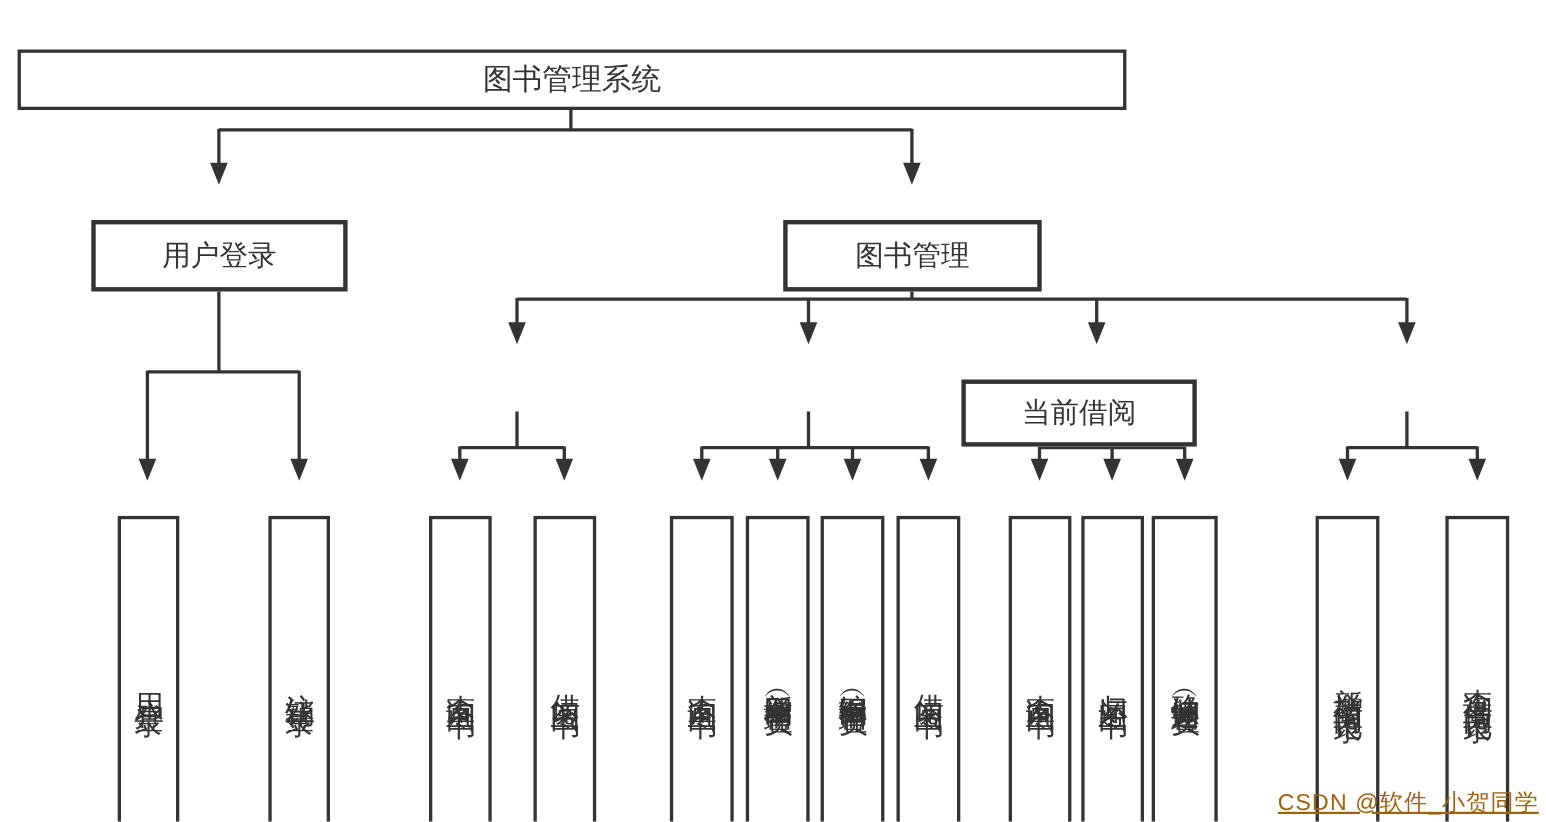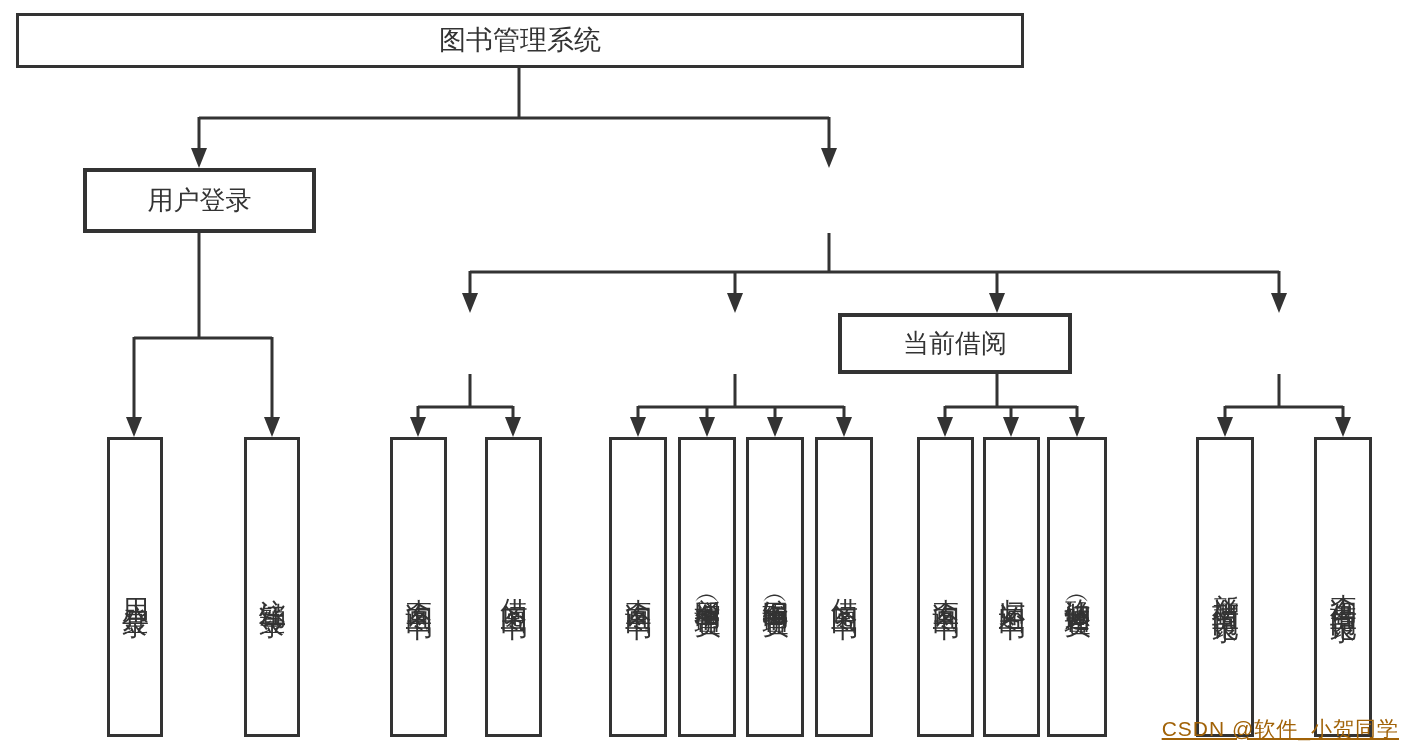--- a/index.html
+++ b/index.html
@@ -14,20 +14,21 @@
   svg.wires { position: absolute; left: 0; top: 0; z-index: 1; }
   .node {
     position: absolute;
     box-sizing: border-box;
     background: #ffffff;
     border: 3px solid #333333;
     display: flex;
     align-items: center;
     justify-content: center;
     z-index: 2;
+    margin-top: 32px;
   }
   .node.l2, .node.l3 { border-width: 4px; }
   .node .lbl {
     color: #333333;
     font-size: 26px;
     white-space: nowrap;
     line-height: 1.15;
   }
   .node.l1 .lbl { font-size: 27px; }
   .node.v .lbl {
@@ -96,22 +97,25 @@
     </g>
   </svg>
 
   <div class="node l1" style="left:16px;top:13px;width:1008px;height:55px">
     <span class="lbl">图书管理系统</span>
   </div>
 
   <div class="node l2" style="left:83px;top:168px;width:233px;height:65px">
     <span class="lbl">用户登录</span>
   </div>
+  <div class="node l2" style="left:712px;top:168px;width:235px;height:65px">
+    <span class="lbl">图书管理</span>
+  </div>
 
-  <div class="node l3" style="left:838px;top:313px;width:234px;height:61px">
+  <div class="node l3" style="left:874px;top:313px;width:214px;height:61px">
     <span class="lbl">当前借阅</span>
   </div>
 
   <div class="node v" style="left:107px;top:437px;width:56px;height:300px">
     <span class="lbl">用户登录</span>
   </div>
   <div class="node v" style="left:244px;top:437px;width:56px;height:300px">
     <span class="lbl">注销登录</span>
   </div>
 

